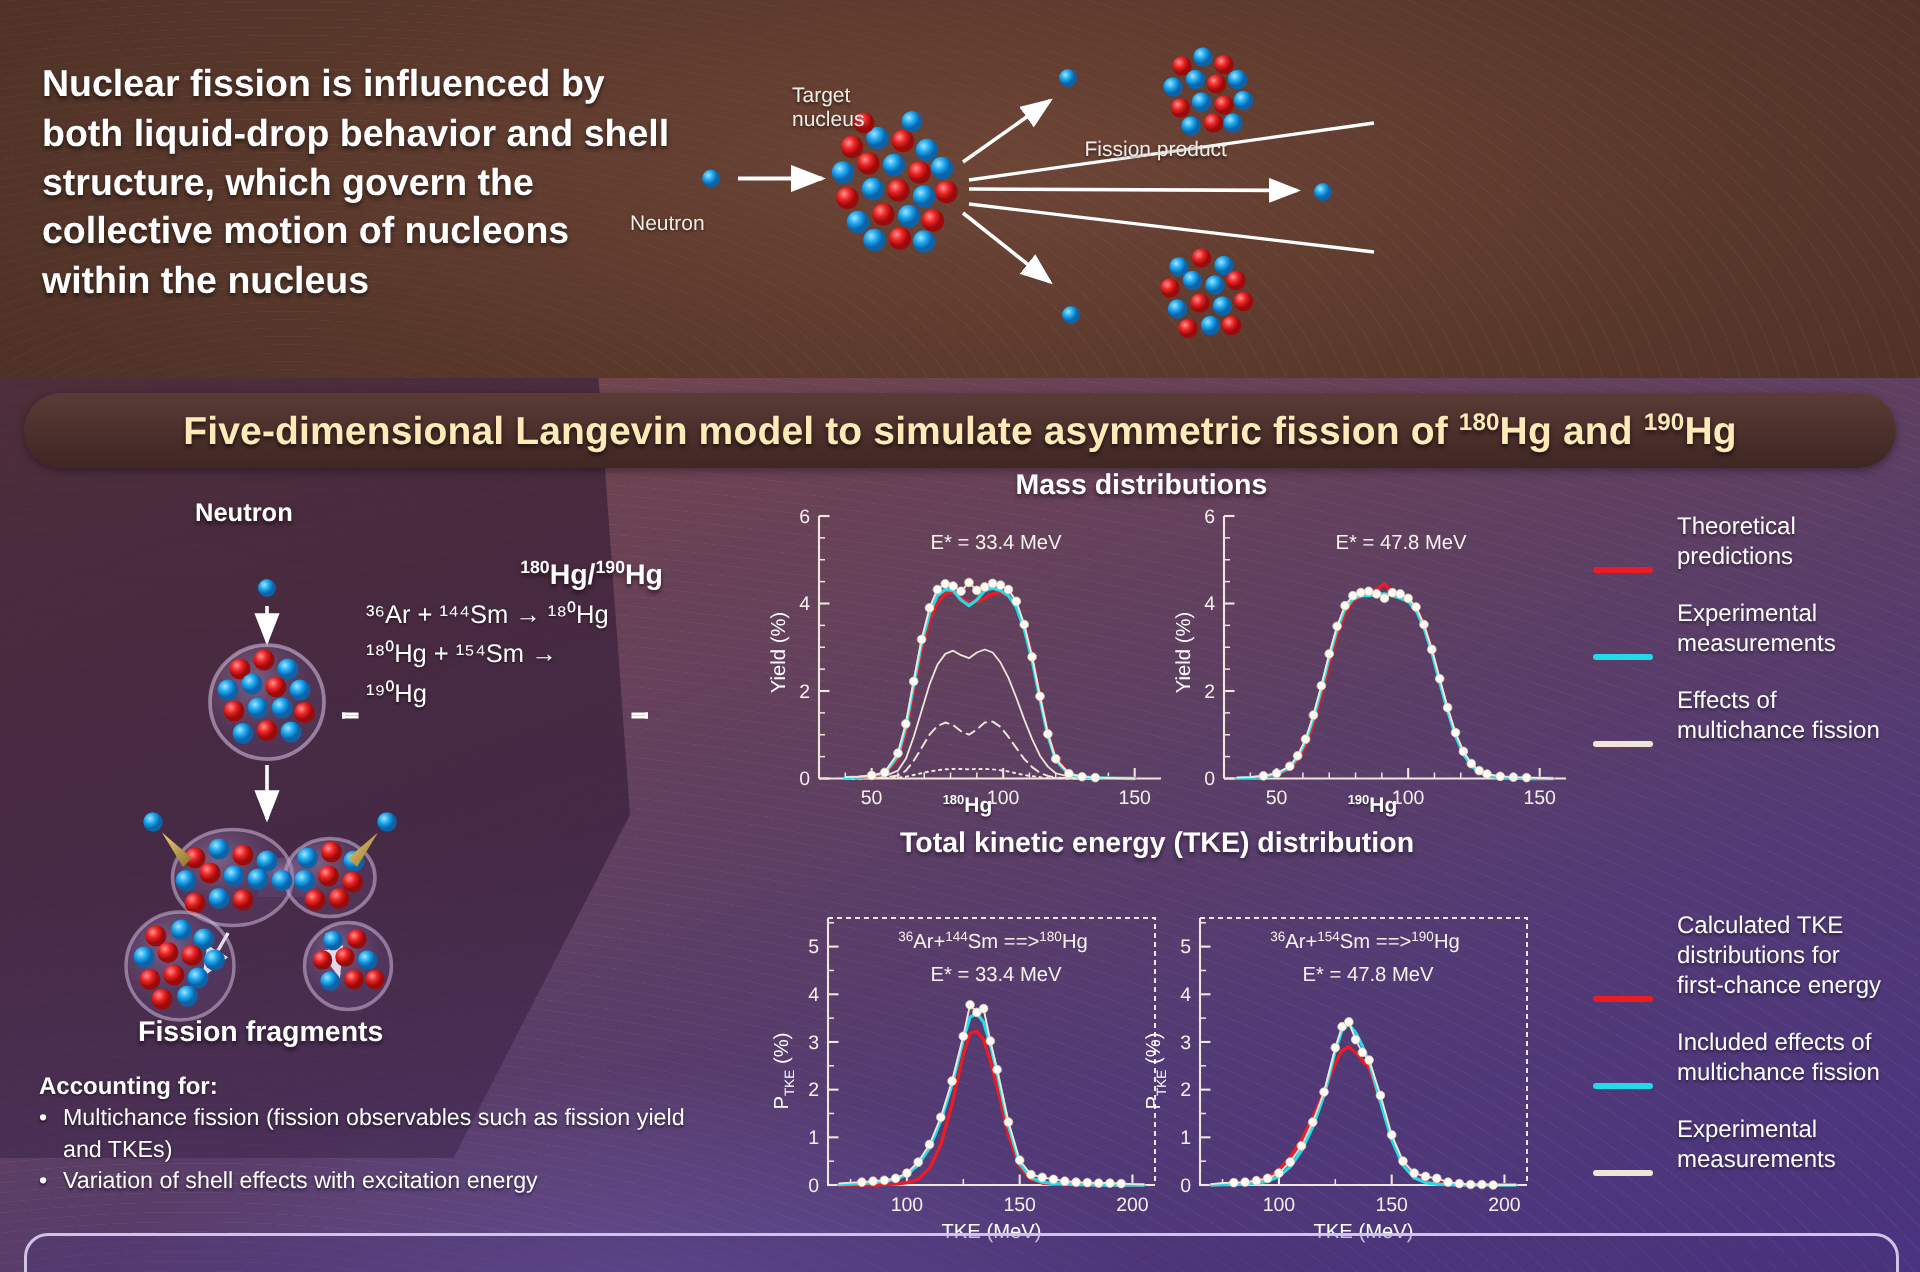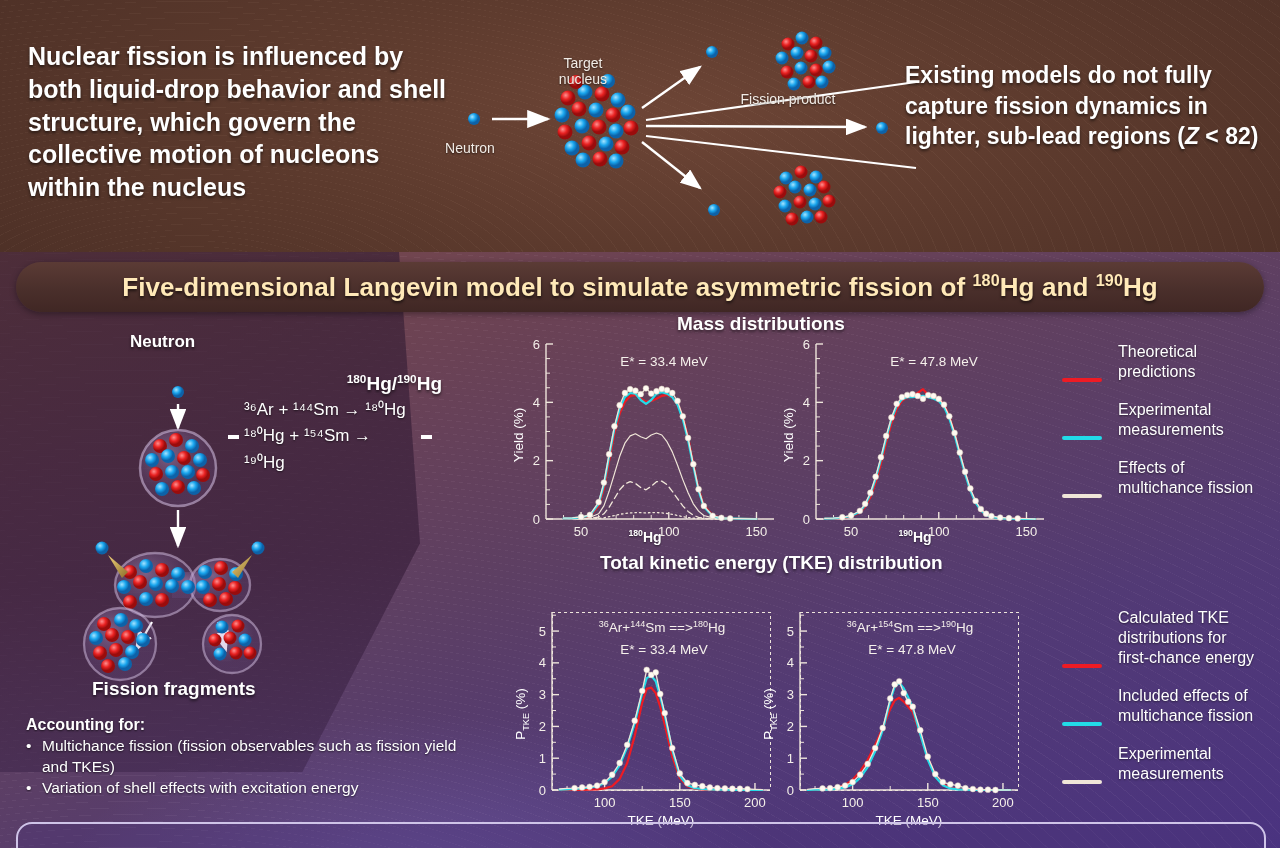--- a/index.html
+++ b/index.html
@@ -49,21 +49,21 @@
   }
   .hl-right{
     position:absolute;left:905px;top:60px;width:360px;
     color:#fff;font-size:23px;font-weight:bold;line-height:1.33;
     text-shadow:0 2px 3px rgba(0,0,0,.55);
   }
   .hl-right .ital{font-style:italic;}
 
   .lbl{
     position:absolute;color:#f2ece6;font-size:14px;line-height:1.15;
-    text-align:center;text-shadow:0 1px 2px rgba(0,0,0,.6);white-space:pre-line;
+    text-shadow:0 1px 2px rgba(0,0,0,.6);white-space:pre-line;
   }
 
   
   .banner{
     position:absolute;left:16px;top:262px;width:1248px;height:50px;
     border-radius:25px;
     background:linear-gradient(180deg,#5b3b35 0%,#4a2f2b 55%,#402724 100%);
     box-shadow:0 2px 6px rgba(0,0,0,.35);
     display:flex;align-items:center;justify-content:center;
   }
@@ -84,21 +84,21 @@
     position:absolute;color:#fff;font-weight:bold;text-shadow:0 2px 3px rgba(0,0,0,.6);
   }
   .eq-head{
     position:absolute;left:252px;top:372px;width:190px;text-align:right;
     color:#fff;font-size:19px;font-weight:bold;text-shadow:0 2px 3px rgba(0,0,0,.6);
   }
   .eq-box{
     position:absolute;left:228px;top:394px;width:204px;
     color:#fff;font-size:17px;line-height:1.55;
     text-shadow:0 1px 2px rgba(0,0,0,.6);
-    display:flex;align-items:center;gap:5px;
+    display:flex;align-items:flex-end;gap:5px;
   }
   .brk{width:9px;border-top:2px solid #fff;border-bottom:2px solid #fff;}
   .brk.l{border-left:2px solid #fff;}
   .brk.r{border-right:2px solid #fff;}
   .eq-lines{flex:1;padding:3px 0;}
 
   .acct{
     position:absolute;left:26px;top:714px;width:460px;color:#fff;
     font-size:15.5px;line-height:1.33;text-shadow:0 1px 2px rgba(0,0,0,.6);
   }
@@ -137,21 +137,20 @@
 </head>
 <body>
 
 <div id="stage">
 
   <div class="band-top"></div>
   <div class="band-bottom"></div>
   <div class="dark-wedge"></div>
 
   <div class="hl-left">Nuclear fission is influenced by both liquid-drop behavior and shell structure, which govern the collective motion of nucleons within the nucleus</div>
-  <div class="hl-right"><span>Existing models do not fully capture fission dynamics in lighter, sub-lead regions (</span><span class="ital">Z</span><span> &lt; 82)</span></div>
 
   <svg class="plot-frame" style="left:450px;top:20px;" width="470" height="230">
     <defs>
       <marker id="ah" markerWidth="9" markerHeight="7" refX="8" refY="3.5" orient="auto">
         <polygon points="0 0, 9 3.5, 0 7" fill="#ffffff"></polygon>
       </marker>
       <radialGradient id="pGrad" cx="35%" cy="32%">
         <stop offset="0%" stop-color="#ff8f8f"></stop>
           <stop offset="55%" stop-color="#ea2222"></stop>
         <stop offset="100%" stop-color="#9a0c0c"></stop>

